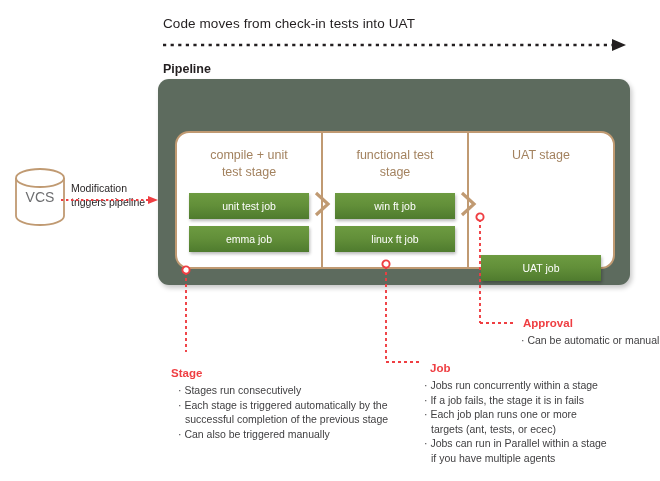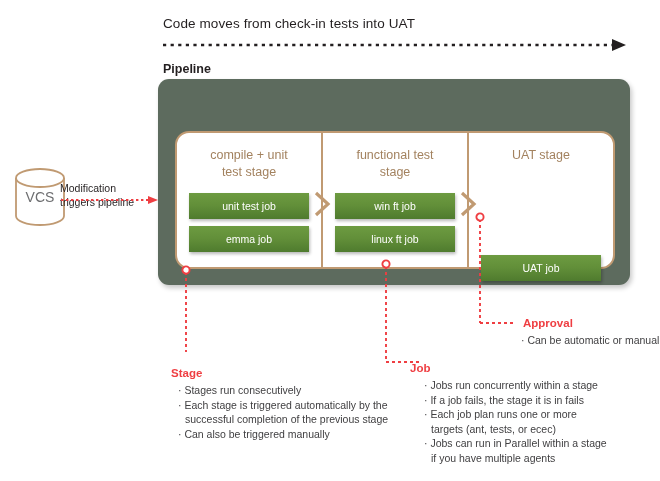--- a/index.html
+++ b/index.html
@@ -62,21 +62,21 @@
     height: 58px;
     display: flex;
     align-items: center;
     justify-content: center;
     font-size: 14px;
     color: #6d6e70;
     pointer-events: none;
   }
   #mod-text {
     position: absolute;
-    left: 60px;
+    left: 71px;
     top: 182px;
     width: 92px;
     font-size: 10.5px;
     line-height: 13.5px;
     color: #231f20;
   }
   #mod-arrow {
     position: absolute;
     left: 61px;
     top: 195px;
@@ -273,21 +273,21 @@
   </div>
 
   <div class="callout-title" style="left:171px; top:367px;">Stage</div>
   <div class="callout-body" style="left:178px; top:383px;">
     <div>· Stages run consecutively</div>
     <div>· Each stage is triggered automatically by the</div>
     <div class="bullet-ind">successful completion of the previous stage</div>
     <div>· Can also be triggered manually</div>
   </div>
 
-  <div class="callout-title" style="left:410px; top:362px;">Job</div>
+  <div class="callout-title" style="left:430px; top:362px;">Job</div>
   <div class="callout-body" style="left:424px; top:378px;">
     <div>· Jobs run concurrently within a stage</div>
     <div>· If a job fails, the stage it is in fails</div>
     <div>· Each job plan runs one or more</div>
     <div class="bullet-ind">targets (ant, tests, or ecec)</div>
     <div>· Jobs can run in Parallel within a stage</div>
     <div class="bullet-ind">if you have multiple agents</div>
   </div>
 
 </div>

